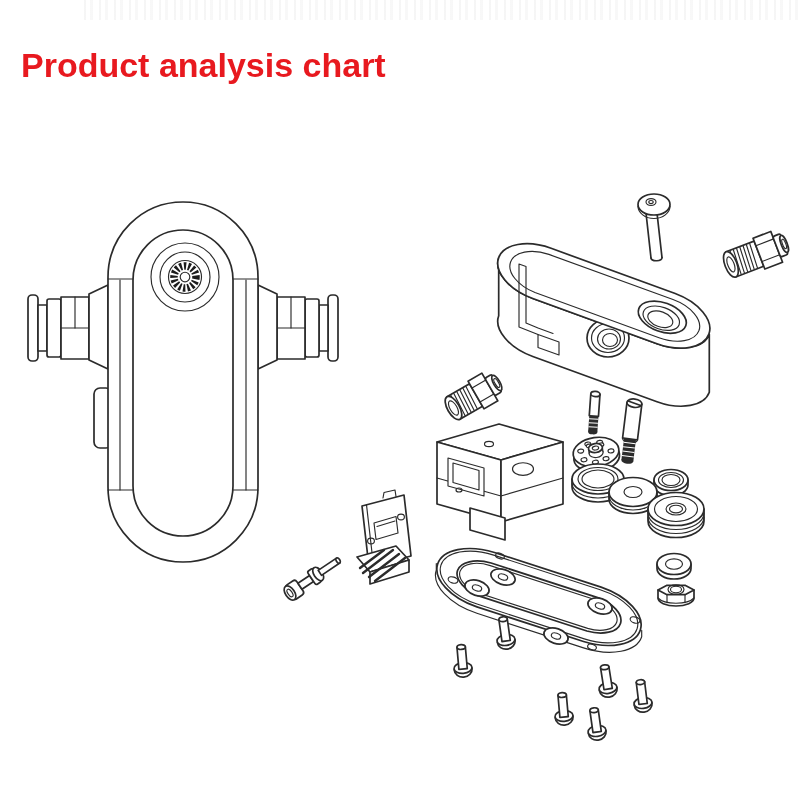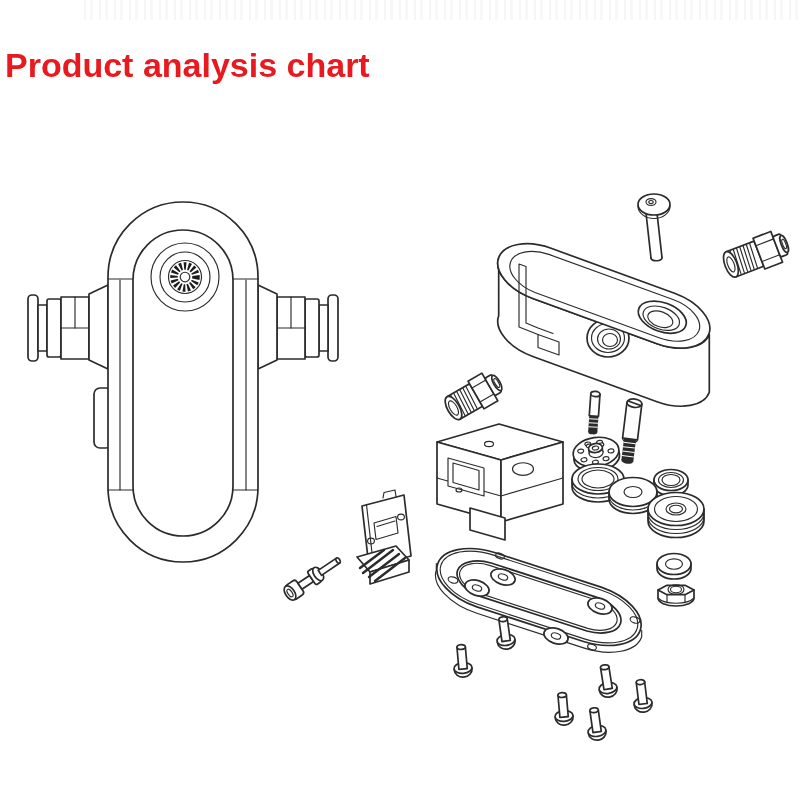--- a/index.html
+++ b/index.html
@@ -7,21 +7,21 @@
     width:800px;height:800px;position:relative;overflow:hidden;
     background:#ffffff;font-family:"Liberation Sans",sans-serif;
   }
   .watermark{
     position:absolute;top:0;left:84px;right:0;height:20px;
     background:repeating-linear-gradient(90deg,
       rgba(70,70,70,0.05) 0 2px, transparent 2px 6px,
       rgba(70,70,70,0.04) 6px 9px, transparent 9px 15px);
   }
   .title{
-    position:absolute;left:5px;top:46px;margin:0;
+    position:absolute;left:21px;top:46px;margin:0;
     font-size:34px;font-weight:bold;color:#e8191f;letter-spacing:0;
   }
   svg.diagram{position:absolute;left:0;top:0}
   .ln{fill:none;stroke:var(--line-color,#2b2b2b);stroke-width:1.7;stroke-linejoin:round;stroke-linecap:round}
   .thin{stroke-width:1.15}
   .fw{fill:#ffffff}
   .fd{fill:var(--line-color,#2b2b2b);stroke:none}
   .hatchw{stroke:#ffffff;stroke-width:1;fill:none}
   .hatch{stroke:var(--line-color,#2b2b2b);stroke-width:2.4;fill:none;stroke-linecap:round}
   .knurl{fill:none;stroke:#1c1c1c;stroke-width:7.5;stroke-dasharray:2.3 1.9}

